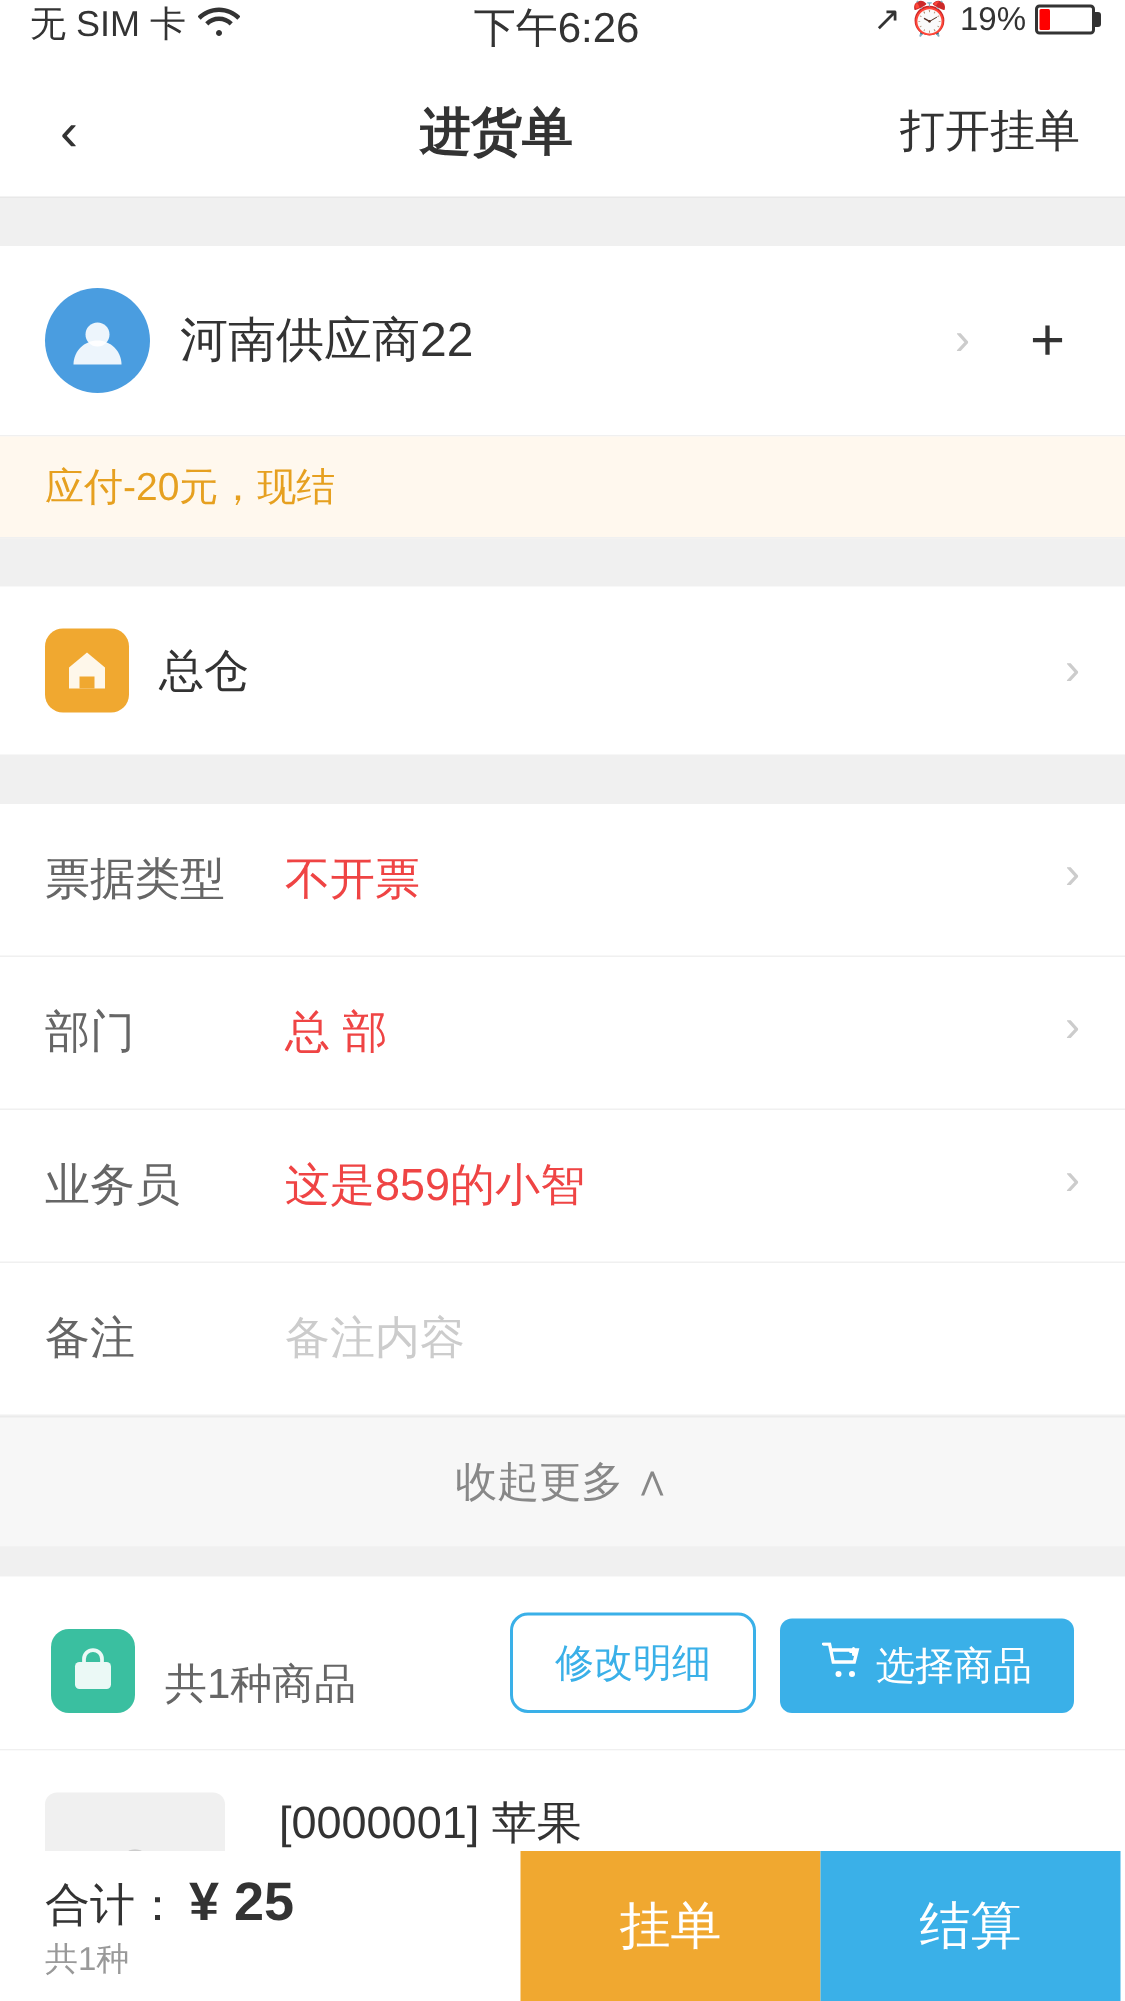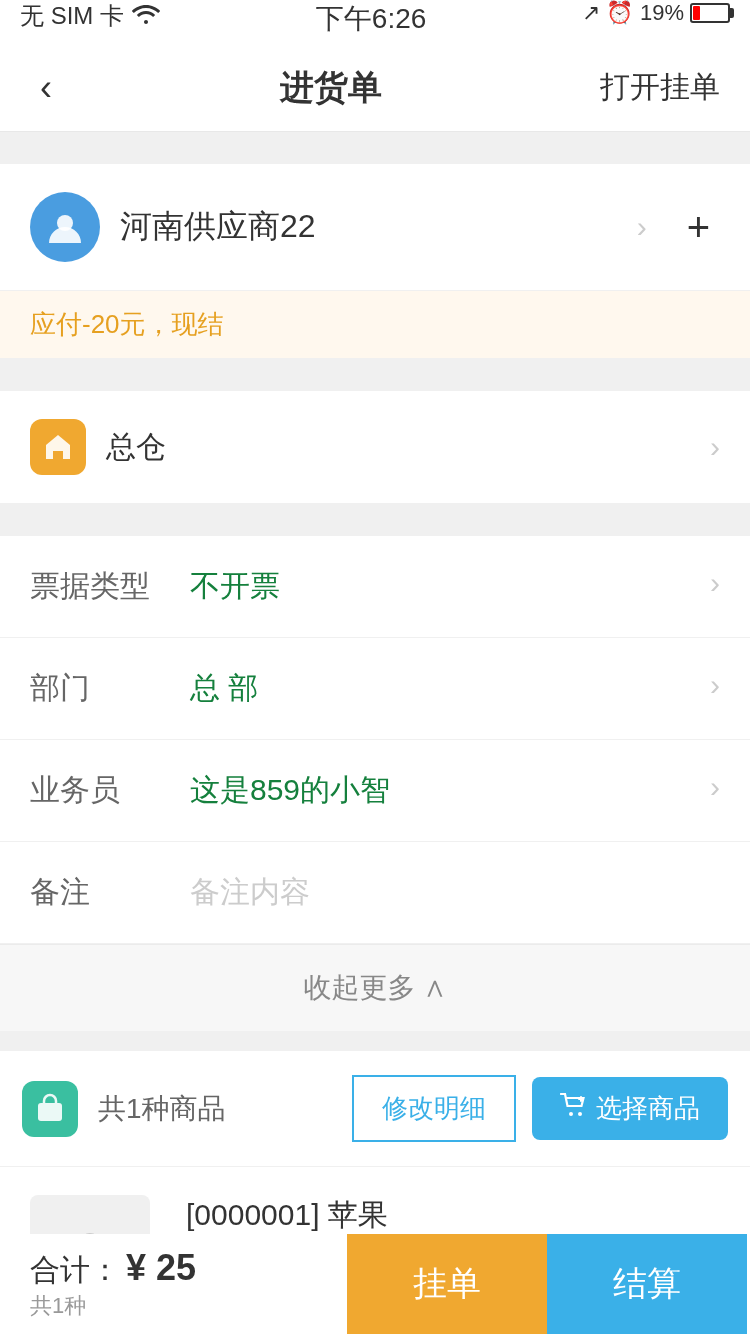--- a/index.html
+++ b/index.html
@@ -162,63 +162,63 @@
     }
     .form-key {
       font-size: 30px;
       color: #666;
       width: 140px;
       flex-shrink: 0;
     }
     .form-value {
       flex: 1;
       font-size: 30px;
-      color: #15803d;
+      color: #ef4444;
       padding-left: 20px;
     }
     .form-value.placeholder {
       color: #ccc;
     }
 
     
     .collapse-bar {
       background: #f7f7f7;
       text-align: center;
       padding: 24px 0;
       font-size: 28px;
       color: #888;
       border-top: 1px solid #ebebeb;
     }
 
     
     .product-header {
       background: #fff;
       display: flex;
-      align-items: center;
-      padding: 24px 22px;
+      align-items: flex-end;
+      padding: 24px 34px;
       border-bottom: 1px solid #f0f0f0;
     }
     .product-icon {
       width: 56px; height: 56px;
       border-radius: 12px;
       background: #3abfa0;
       display: flex; align-items: center; justify-content: center;
       margin-right: 20px;
     }
     .product-count {
       flex: 1;
       font-size: 28px;
       color: #666;
     }
     .btn-outline {
       border: 2px solid #3ab0e8;
       color: #3ab0e8;
       background: #fff;
       padding: 14px 28px;
-      border-radius: 0;
+      border-radius: 12px;
       font-size: 26px;
       cursor: pointer;
       margin-right: 16px;
     }
     .btn-blue {
       background: #3ab0e8;
       color: #fff;
       border: none;
       padding: 14px 28px;
       border-radius: 8px;

